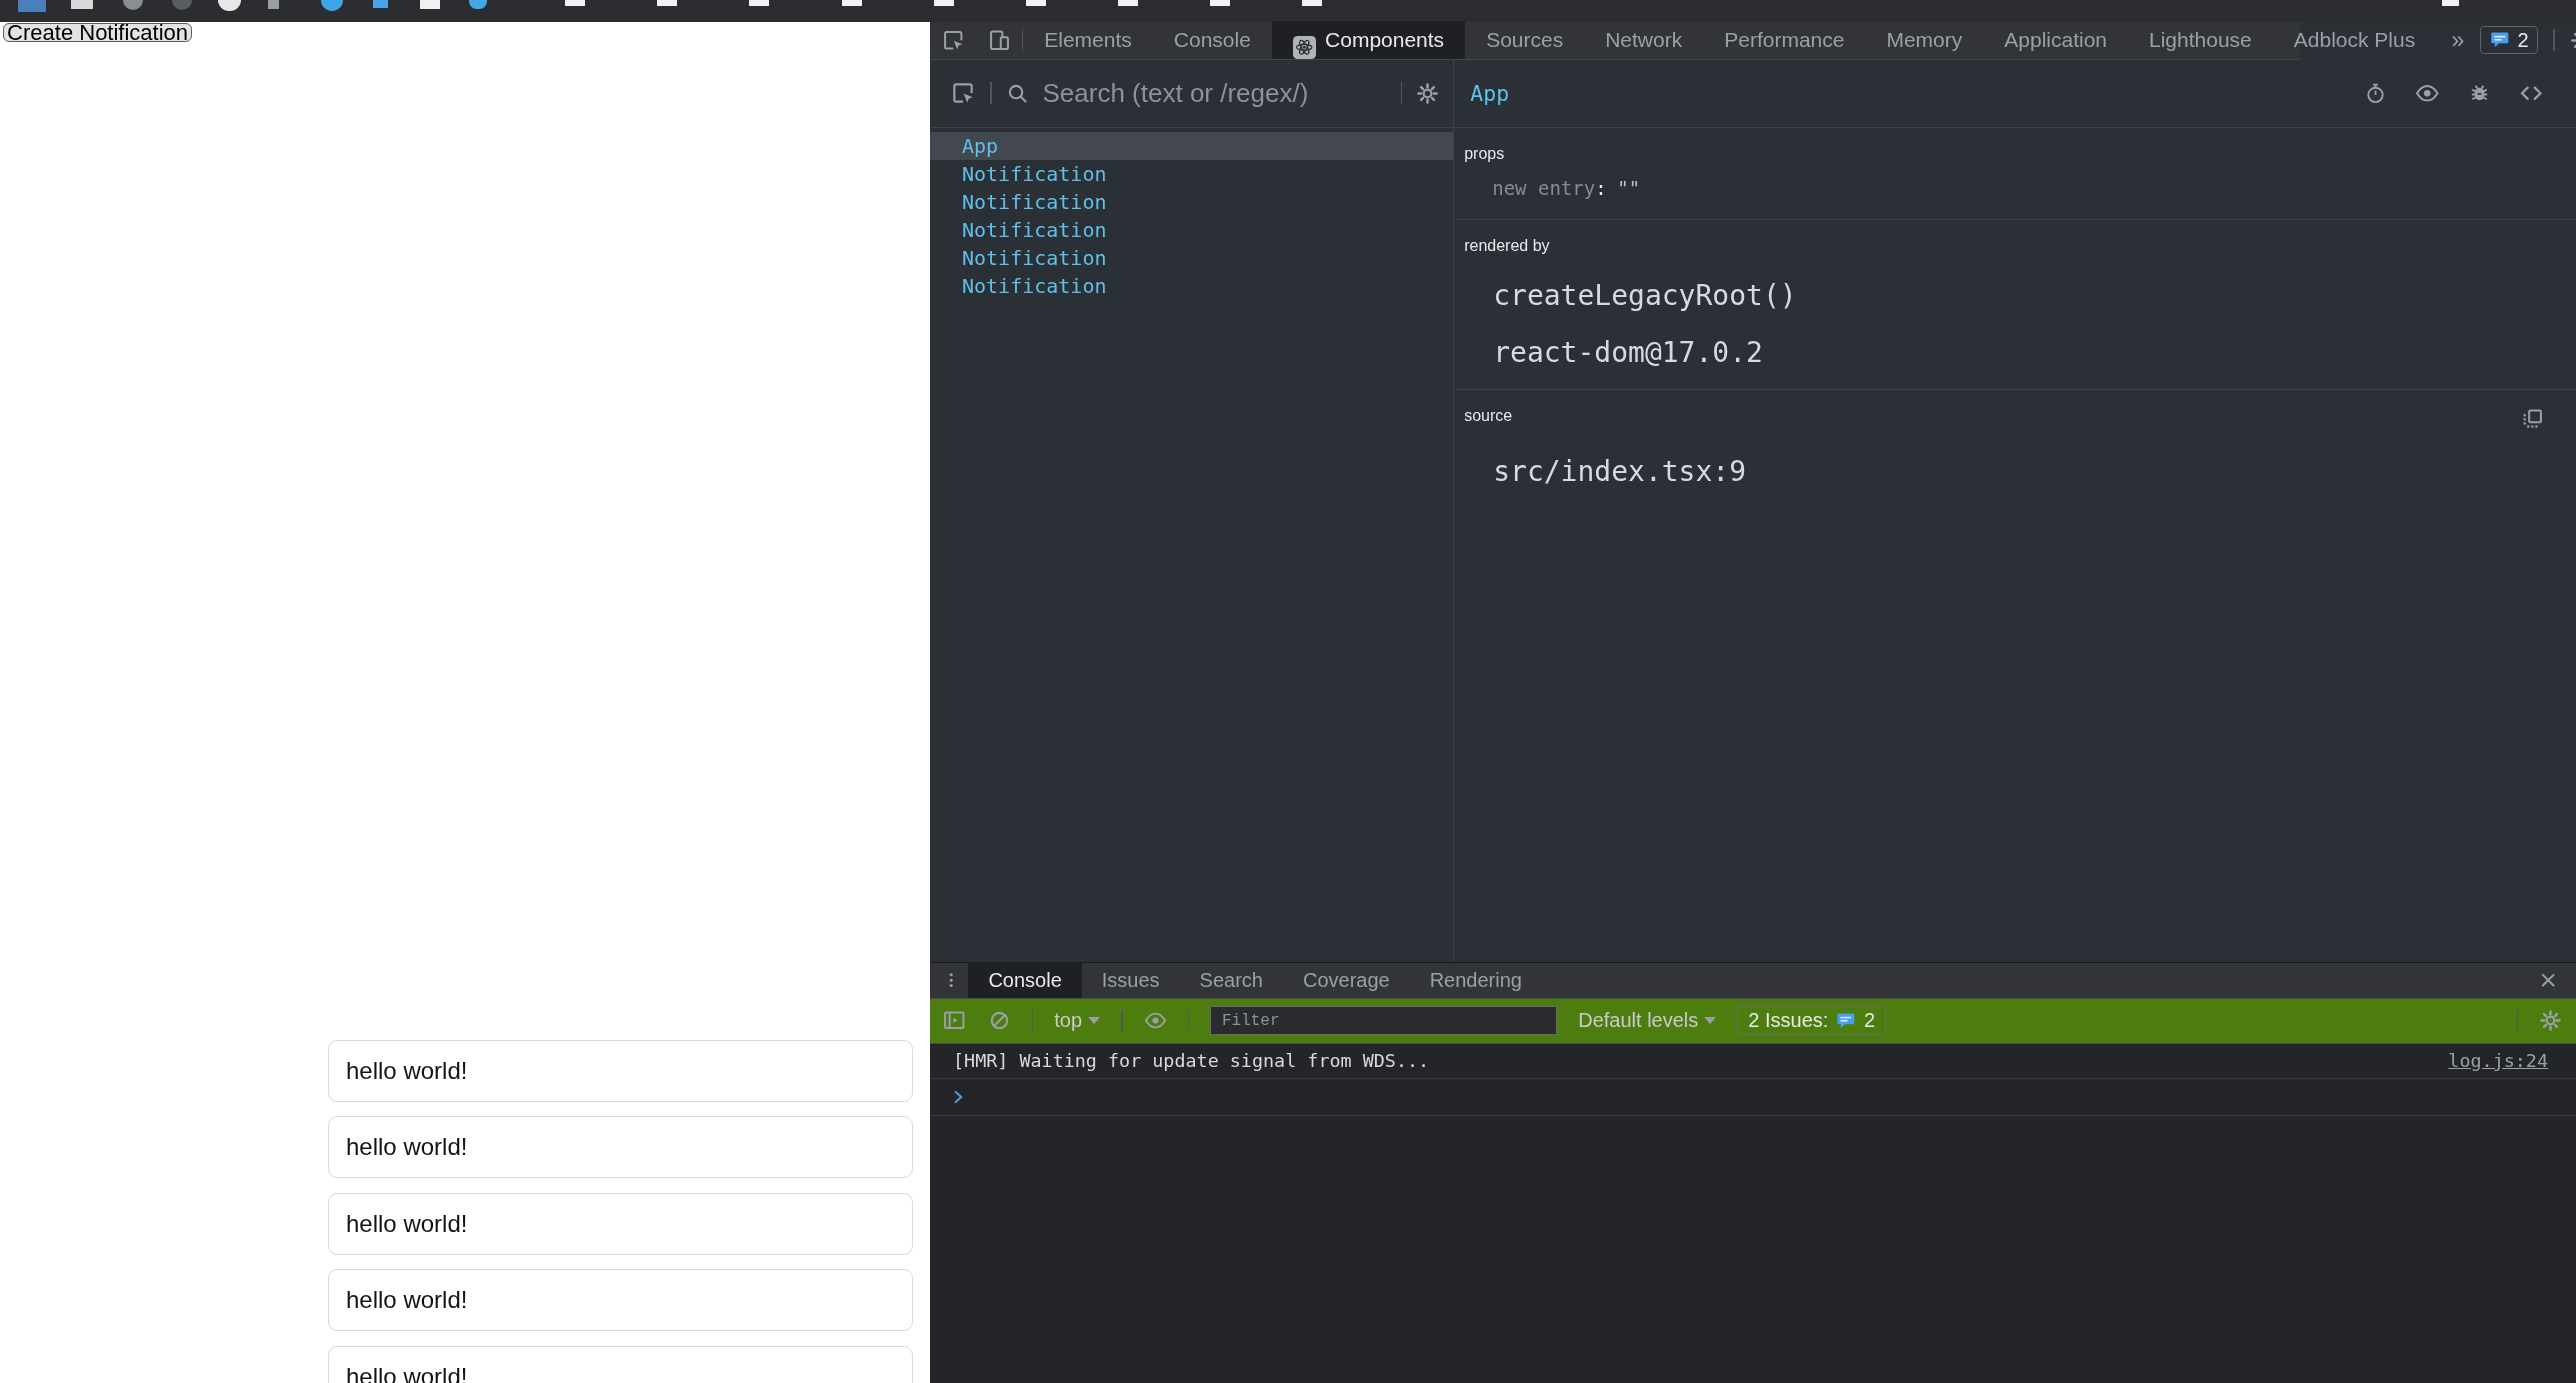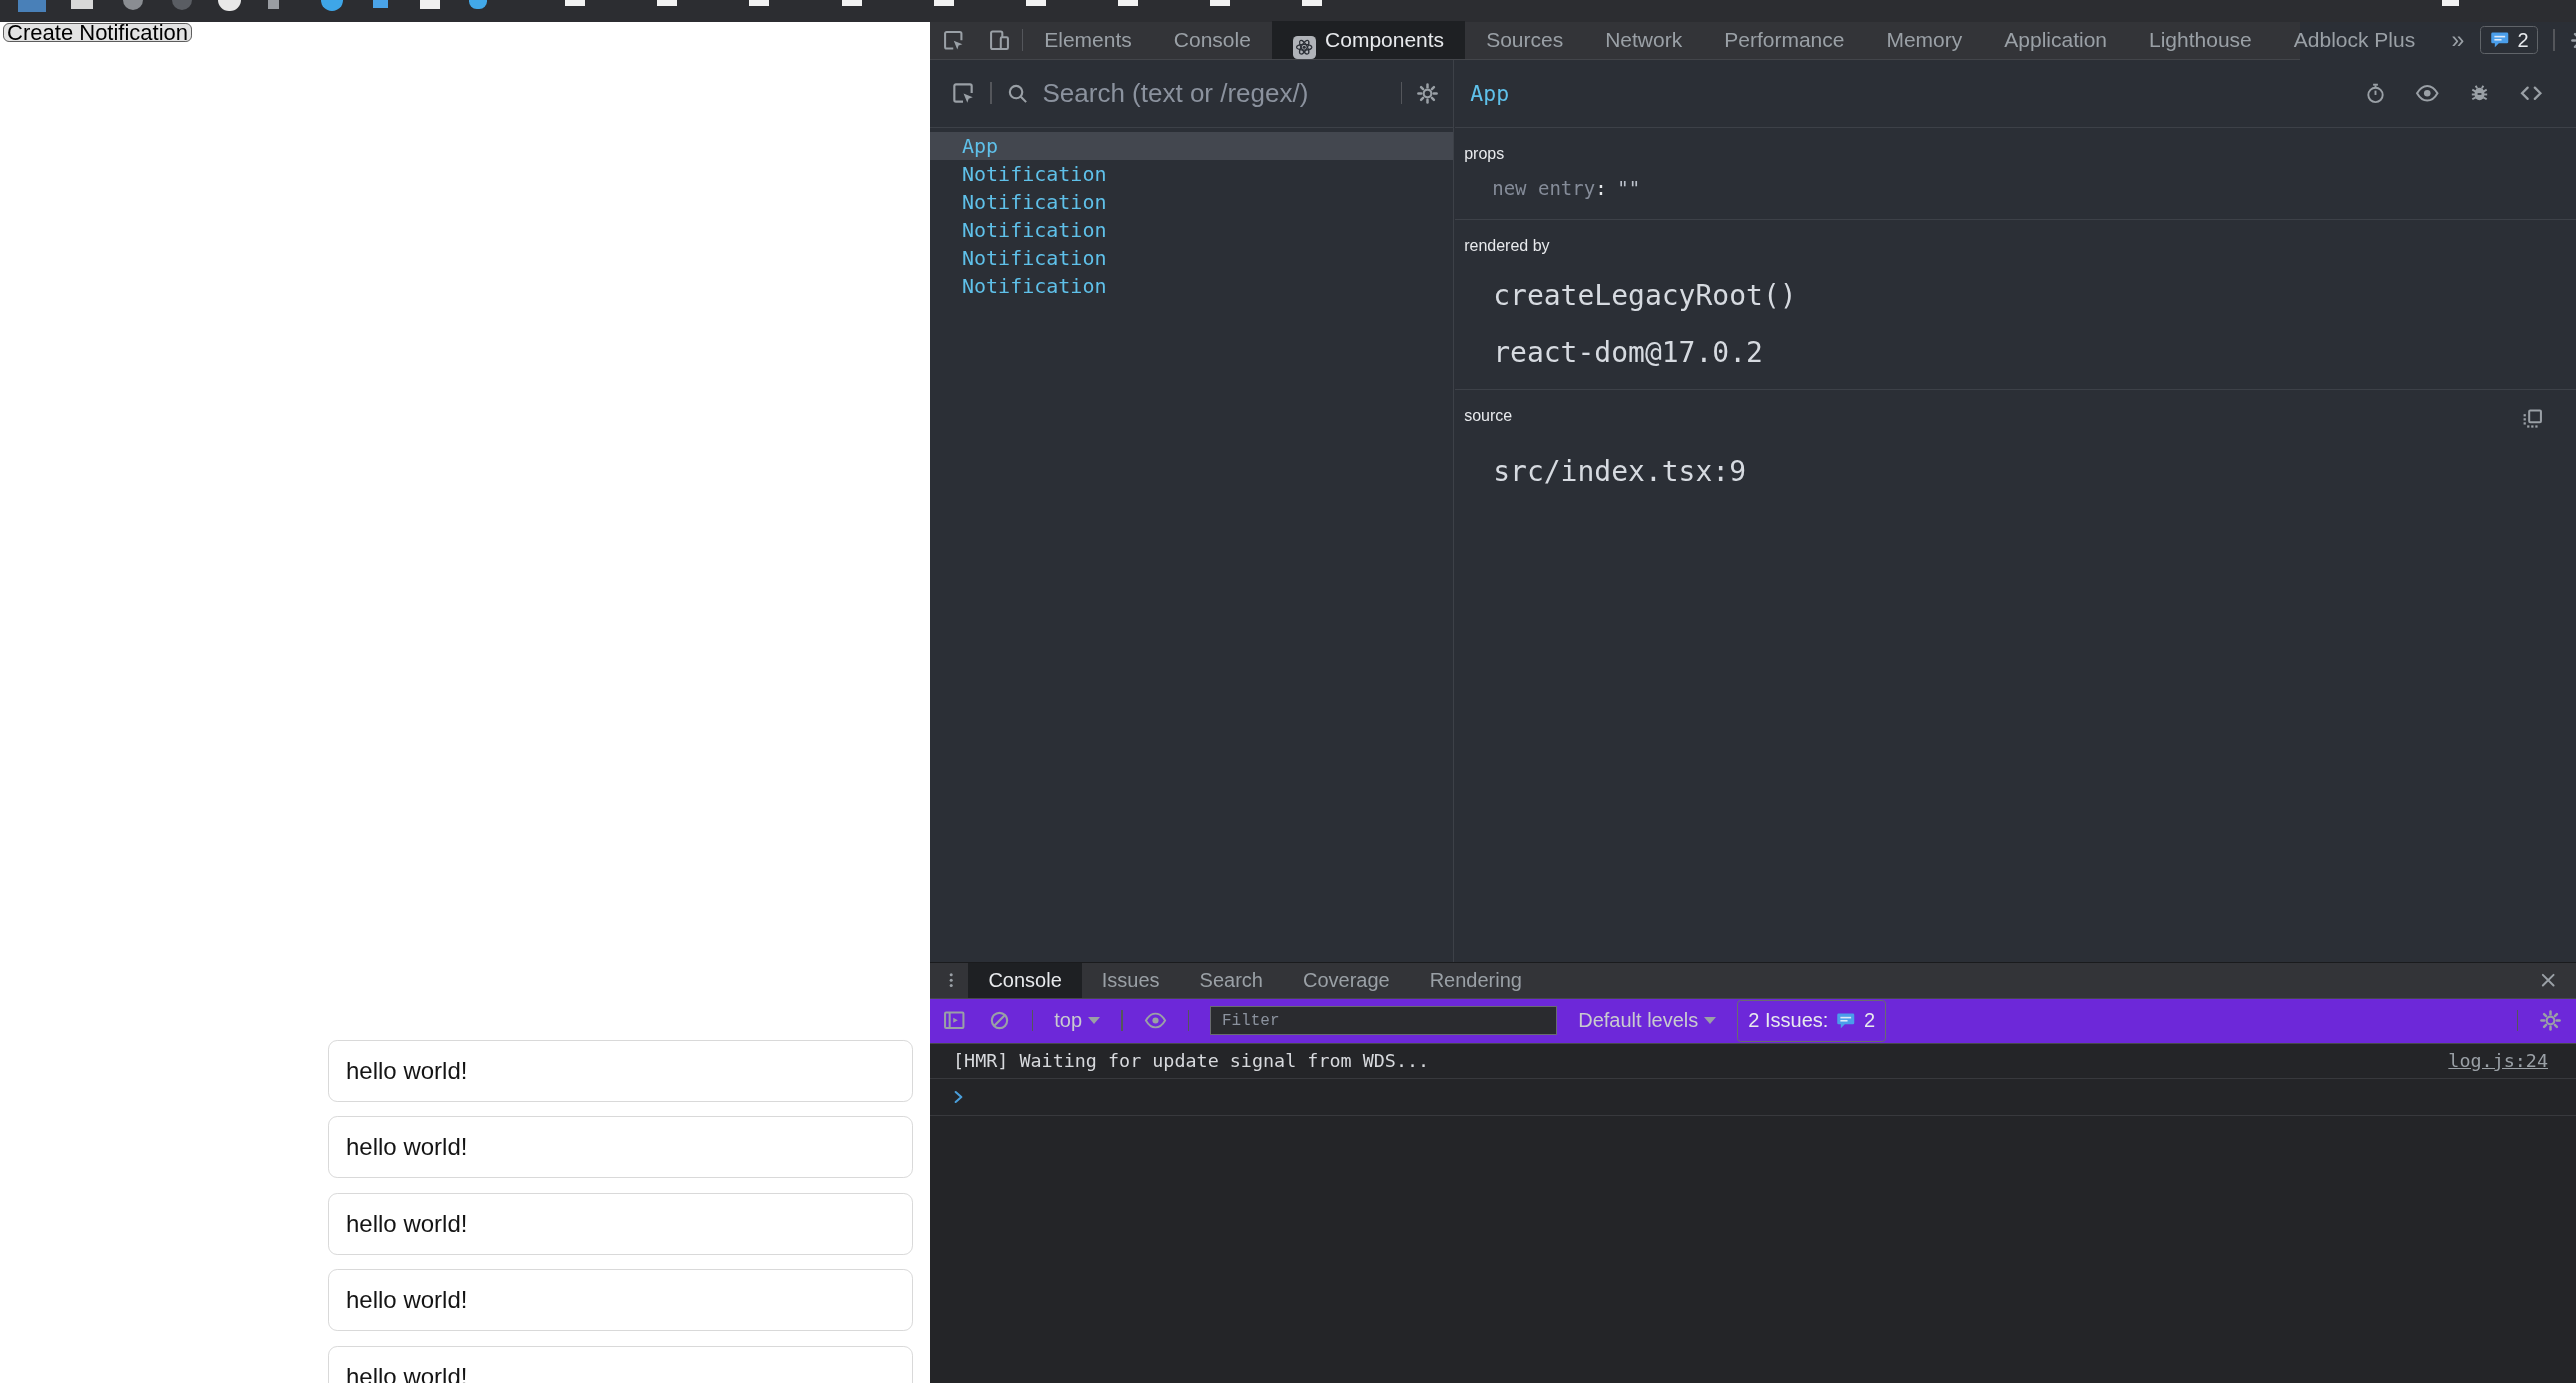--- a/index.html
+++ b/index.html
@@ -56,26 +56,26 @@
   .prop-val { color:#bcc2cc; margin-left:10.7px; }
   .mono-line { font-family:"DejaVu Sans Mono",monospace; font-size:28px; color:#d6dae0; padding-left:29px; margin-top:24px; }
 
   
   .drawer { position:absolute; left:0; top:940px; width:1646px; height:422px; background:#242528; border-top:0.8px solid #1a1b1d; }
   .drawer-tabbar { height:35px; background:#333438; display:flex; align-items:center; font-size:20px; }
   .d-kebab { margin:0 7.7px 0 12.3px; }
   .dtab { padding:0 20px; height:35px; line-height:35px; flex:none; }
   .dtab.sel { background:#1e2023; color:#e8eaed; }
   .d-close { margin-left:auto; margin-right:18.4px; }
-  .drawer-toolbar { height:46px; background:#6d28d9; border-top:0.8px solid #47484c; border-bottom:0.8px solid #47484c; display:flex; align-items:center; gap:21px; padding:0 14px 0 12.3px; color:#c9cbcf; font-size:20px; }
+  .drawer-toolbar { height:46px; background:#4d7c0f; border-top:0.8px solid #47484c; border-bottom:0.8px solid #47484c; display:flex; align-items:center; gap:21px; padding:0 14px 0 12.3px; color:#c9cbcf; font-size:20px; }
   .caret { width:0; height:0; border-left:6.1px solid transparent; border-right:6.1px solid transparent; border-top:7.7px solid #9aa0a6; margin-left:6.1px; display:inline-block; }
   .dd { display:flex; align-items:center; flex:none; }
   .filter-input { width:347px; height:29px; background:#2a2b2f; border:0.8px solid #696b70; color:#e8eaed; font-size:16px; font-family:Liberation Mono, monospace; padding:0 10.7px; outline:none; }
   .filter-input::placeholder { color:#8b929e; }
-  .issues-box { height:42px; border:0.8px solid #696b70; border-radius:3.8px; display:flex; align-items:center; gap:7px; padding:0 10px; color:#e8eaed; flex:none; }
+  .issues-box { height:29px; border:0.8px solid #696b70; border-radius:3.8px; display:flex; align-items:center; gap:7px; padding:0 10px; color:#e8eaed; flex:none; }
   .toolbar-spacer { flex:1; }
   .console-msg { height:35px; border-bottom:0.8px solid #38393d; display:flex; align-items:center; font-family:"DejaVu Sans Mono",monospace; font-size:18.4px; color:#d7d9dd; padding:0 28px 0 23px; }
   .msg-link { margin-left:auto; color:#9aa0a6; text-decoration:underline; }
   .console-prompt { height:37px; border-bottom:0.8px solid #38393d; display:flex; align-items:center; padding-left:20px; }
 </style>
 </head>
 <body>
 
 <div class="screen">
 

